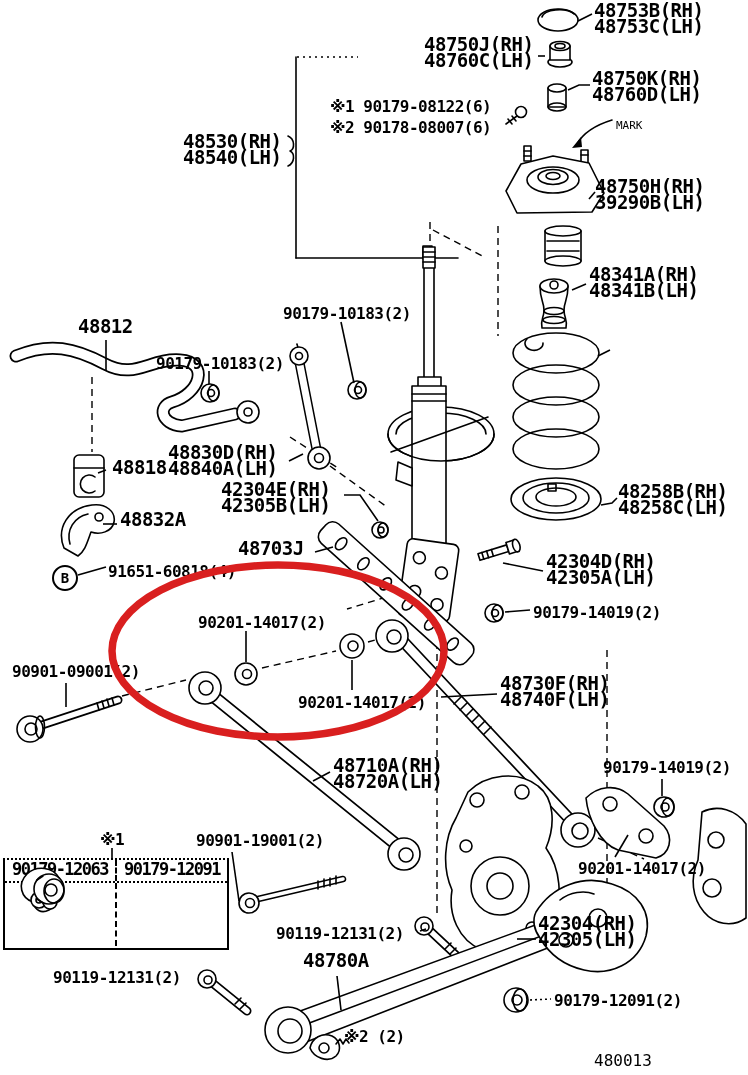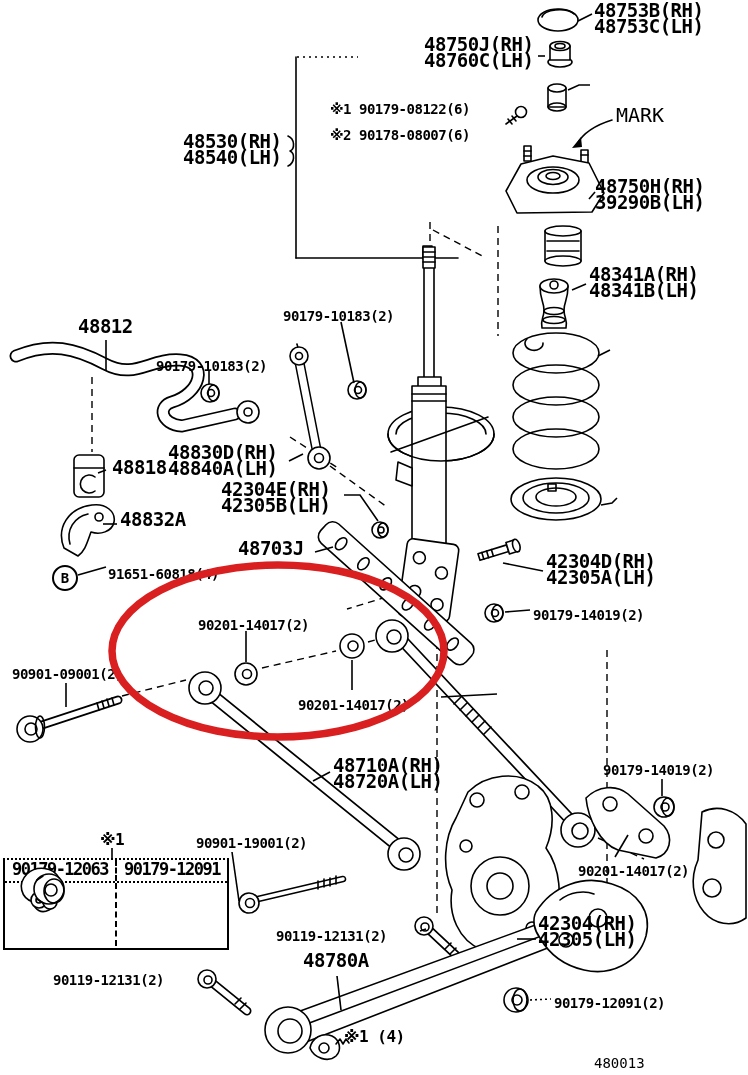--- a/index.html
+++ b/index.html
@@ -1,21 +1,21 @@
 <!DOCTYPE html>
 <html><head>
 <meta charset="utf-8">
 <style>
   html,body{margin:0;padding:0;background:#fff}
   #stage{position:relative;width:748px;height:1075px;overflow:hidden;background:#fff;
          font-family:"DejaVu Sans Mono","DejaVu Sans",monospace}
   #stage svg{position:absolute;left:0;top:0}
   .lbl{position:absolute;white-space:pre;color:#000;
        font:bold 19px/16px "DejaVu Sans Mono","DejaVu Sans",monospace;letter-spacing:-0.5px}
-  .sm{font-size:14px;line-height:26px}
+  .sm{font-size:16px;line-height:21px}
   .xs{font-size:16px;line-height:17px}
   .plain{font-weight:normal;letter-spacing:0}
   .circb{position:absolute;left:52px;top:565px;width:22px;height:22px;border:2px solid #000;
          border-radius:50%;text-align:center;font:bold 14px/22px "DejaVu Sans Mono",monospace}
   
   #parts-table{position:absolute;left:3px;top:858px;width:226px;height:92px;box-sizing:border-box;
                border:2px solid #000;border-top-style:dotted;background:#fff}
   #parts-table .thead{display:flex;height:23px;border-bottom:2px dotted #000;box-sizing:border-box}
   #parts-table .thcell{flex:1;overflow:hidden;text-align:center;letter-spacing:-1.5px;
                font:bold 17px/19px "DejaVu Sans Mono",monospace}
@@ -366,60 +366,66 @@
     <line class="lddot" x1="530" y1="1000" x2="551" y2="999"></line>
     <line class="ld" x1="420" y1="931" x2="426" y2="929"></line>
     <line class="ld" x1="112" y1="848" x2="112" y2="858"></line>
   </g>
 </svg>
 
 <div class="lbl" style="left:594px;top:2px">48753B(RH)
 48753C(LH)</div>
 <div class="lbl" style="left:424px;top:36px">48750J(RH)
 48760C(LH)</div>
+<div class="lbl" style="left:592px;top:70px">48750K(RH)
+48760D(LH)</div>
 <div class="lbl sm" style="left:330px;top:96px">※1 90179-08122(6)
 ※2 90178-08007(6)</div>
-<div class="lbl plain" style="left:616px;top:107px;font-size:20px">MARK</div>
+<div class="lbl plain" style="left:616px;top:118px;font-size:11px">MARK</div>
 <div class="lbl" style="left:183px;top:133px">48530(RH)
 48540(LH)</div>
 <div class="lbl" style="left:595px;top:178px">48750H(RH)
 39290B(LH)</div>
 <div class="lbl" style="left:589px;top:266px">48341A(RH)
 48341B(LH)</div>
 <div class="lbl" style="left:78px;top:318px">48812</div>
 <div class="lbl sm" style="left:283px;top:303px">90179-10183(2)</div>
 <div class="lbl sm" style="left:156px;top:353px">90179-10183(2)</div>
 <div class="lbl" style="left:168px;top:444px">48830D(RH)
 48840A(LH)</div>
 <div class="lbl" style="left:112px;top:459px">48818</div>
 <div class="lbl" style="left:221px;top:481px">42304E(RH)
 42305B(LH)</div>
+<div class="lbl" style="left:618px;top:483px">48258B(RH)
+48258C(LH)</div>
 <div class="lbl" style="left:120px;top:511px">48832A</div>
 <div class="lbl" style="left:238px;top:540px">48703J</div>
 <div class="lbl sm" style="left:108px;top:561px">91651-60818(4)</div>
 <div class="circb">B</div>
 <div class="lbl" style="left:546px;top:553px">42304D(RH)
 42305A(LH)</div>
 <div class="lbl sm" style="left:533px;top:602px">90179-14019(2)</div>
 <div class="lbl sm" style="left:198px;top:612px">90201-14017(2)</div>
 <div class="lbl sm" style="left:12px;top:661px">90901-09001(2)</div>
+<div class="lbl" style="left:500px;top:675px">48730F(RH)
+48740F(LH)</div>
 <div class="lbl sm" style="left:298px;top:692px">90201-14017(2)</div>
 <div class="lbl" style="left:333px;top:757px">48710A(RH)
 48720A(LH)</div>
 <div class="lbl sm" style="left:603px;top:757px">90179-14019(2)</div>
 <div class="lbl sm" style="left:196px;top:830px">90901-19001(2)</div>
 <div class="lbl xs" style="left:100px;top:831px">※1</div>
 <div class="lbl sm" style="left:578px;top:858px">90201-14017(2)</div>
 <div class="lbl" style="left:538px;top:915px">42304(RH)
 42305(LH)</div>
 <div class="lbl sm" style="left:276px;top:923px">90119-12131(2)</div>
 <div class="lbl" style="left:303px;top:952px">48780A</div>
 <div class="lbl sm" style="left:53px;top:967px">90119-12131(2)</div>
 <div class="lbl sm" style="left:554px;top:990px">90179-12091(2)</div>
-<div class="lbl xs" style="left:344px;top:1028px">※1 (4)</div>
+<div class="lbl xs" style="left:344px;top:1028px">※2 (2)</div>
 <div class="lbl sm plain" style="left:594px;top:1050px">480013</div>
 
 <div id="parts-table">
   <div class="thead">
     <div class="thcell">90179-12063</div>
     <div class="thcell">90179-12091</div>
   </div>
   <div class="tbody">
     <div class="tcell">
       <svg width="90" height="58" viewBox="0 0 90 58">

